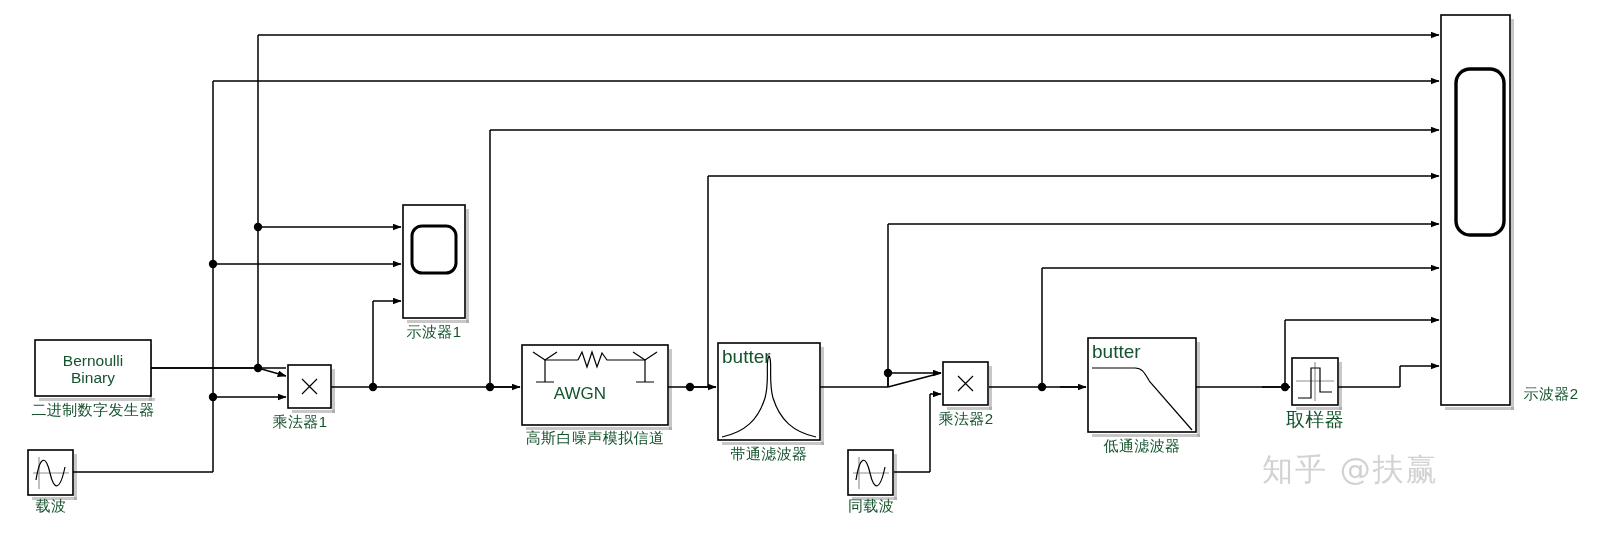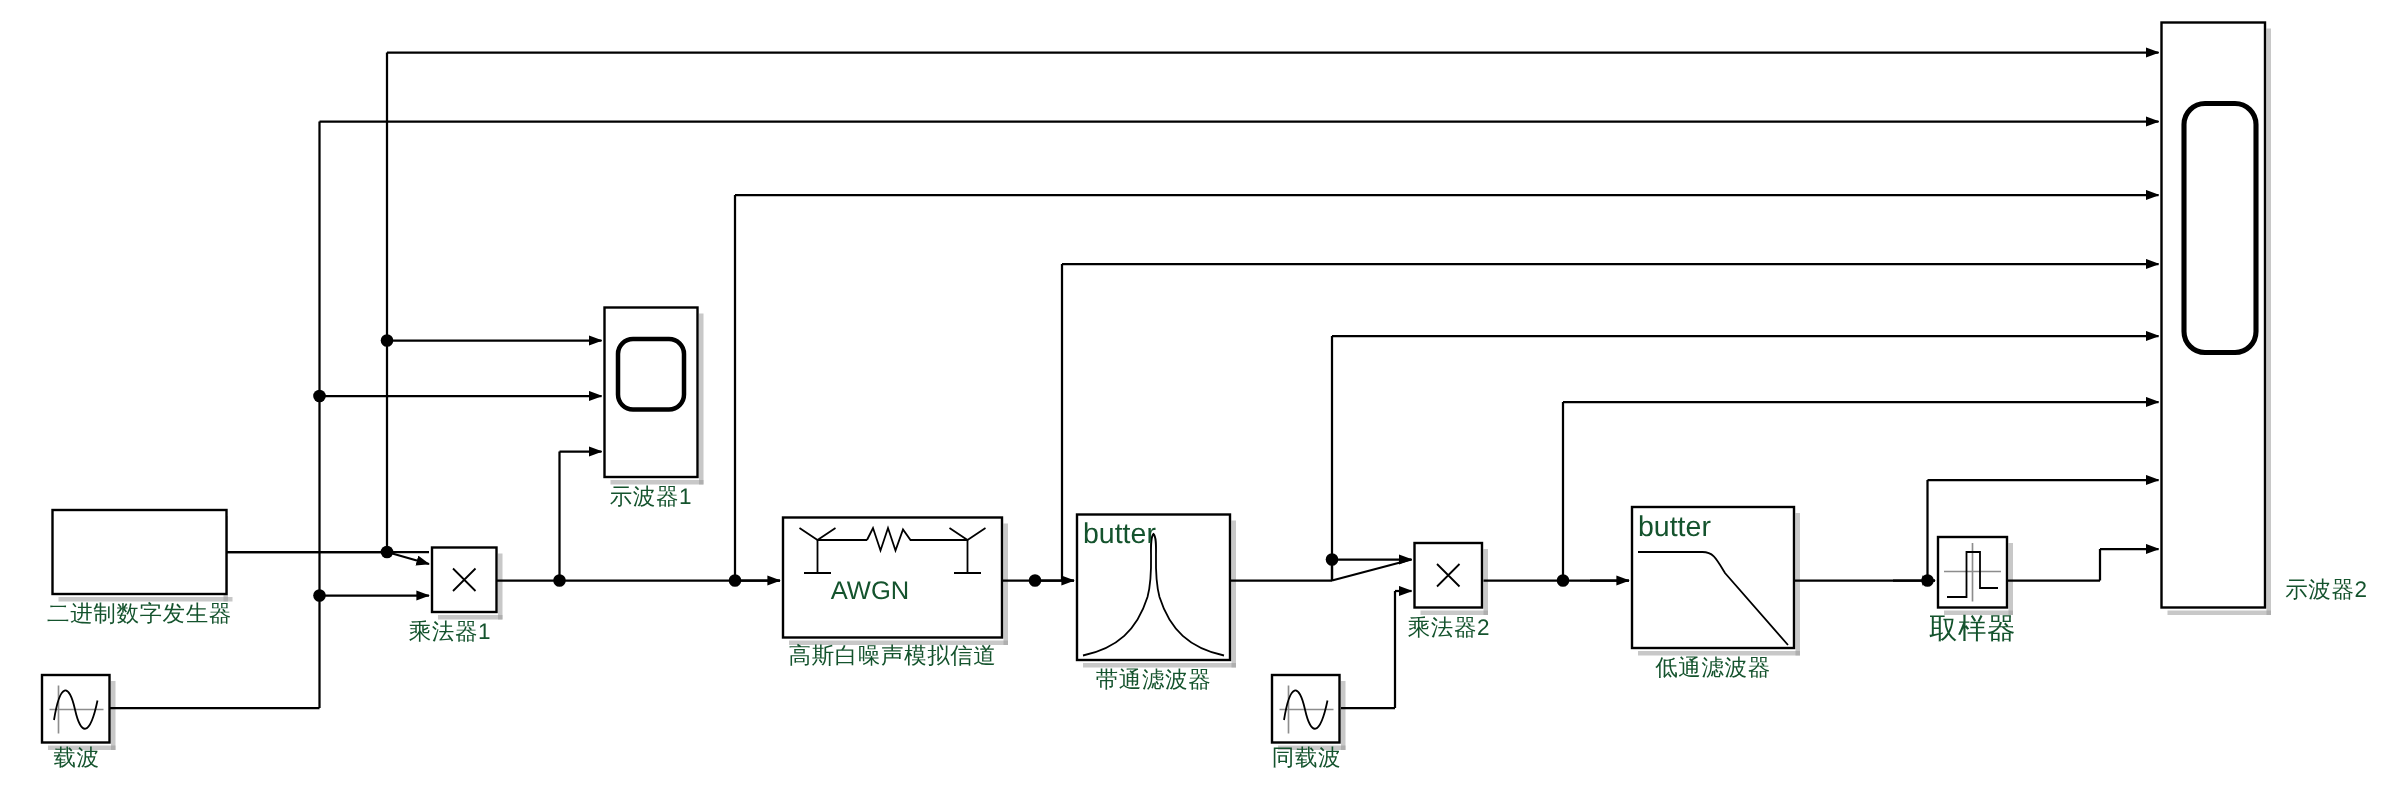--- a/index.html
+++ b/index.html
@@ -239,20 +239,21 @@
       </g>
     </g>
 
     <g>
       <rect class="box" x="1441" y="15" width="69" height="390"></rect>
       <rect x="1456" y="69" width="48" height="166" rx="14" ry="14" fill="#fff" stroke="#000" stroke-width="3.4"></rect>
     </g>
 
   </svg>
 
+  <div class="blk-label en" style="left:35px;top:352px;width:116px;"><span>Bernoulli</span><br><span>Binary</span></div>
 
   <div class="blk-label cn" style="left:15px;top:402px;width:156px;">二进制数字发生器</div>
 
   <div class="blk-label cn" style="left:8px;top:498px;width:86px;">载波</div>
 
   <div class="blk-label cn" style="left:259px;top:414px;width:82px;">乘法器1</div>
 
   <div class="blk-label cn" style="left:391px;top:324px;width:86px;">示波器1</div>
 
   <div class="blk-label awgn" style="left:522px;top:384px;width:116px;">AWGN</div>
@@ -268,14 +269,15 @@
   <div class="blk-label cn" style="left:838px;top:498px;width:66px;">同载波</div>
 
   <div class="blk-label butter" style="left:1092px;top:341px;width:56px;text-align:left;">butter</div>
 
   <div class="blk-label cn" style="left:1092px;top:438px;width:100px;">低通滤波器</div>
 
   <div class="blk-label cn-sm" style="left:1282px;top:409px;width:66px;">取样器</div>
 
   <div class="blk-label cn" style="left:1508px;top:386px;width:86px;">示波器2</div>
 
+  <div class="watermark">知乎 @扶赢</div>
 
 </div>
 
 </body></html>

